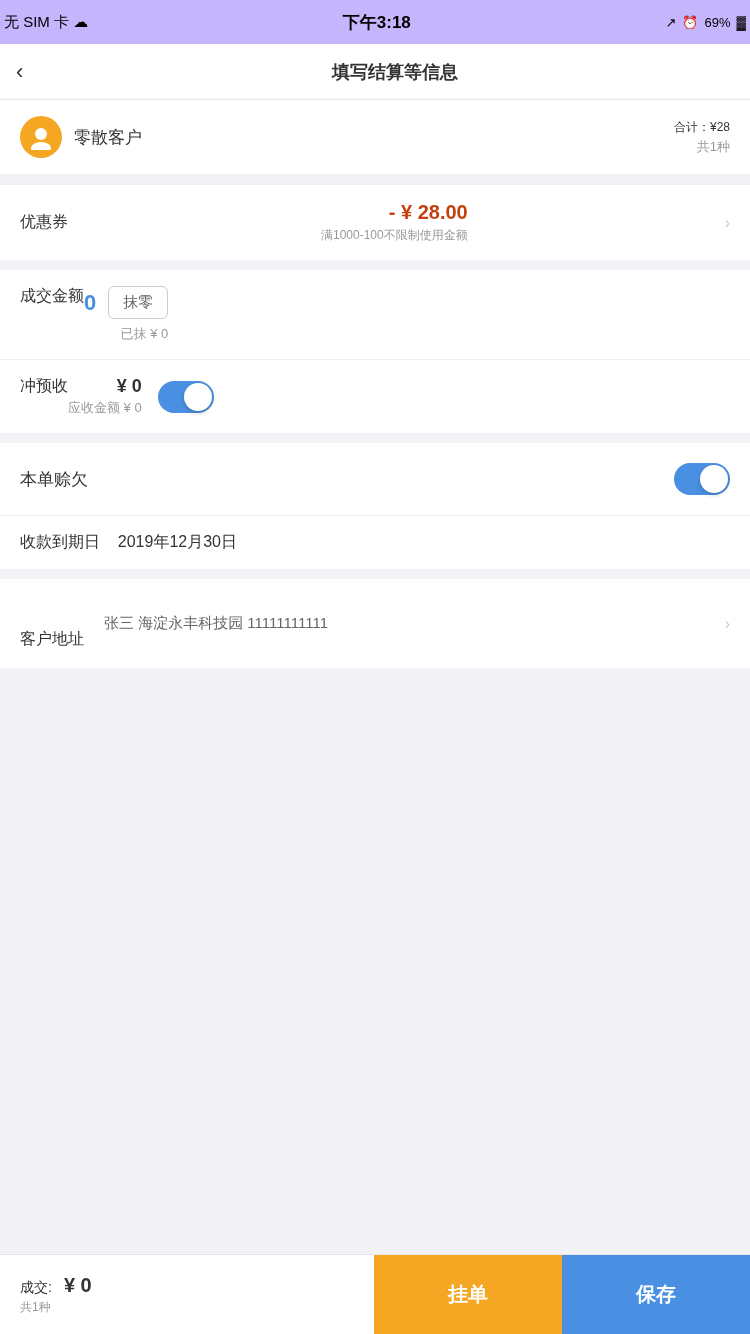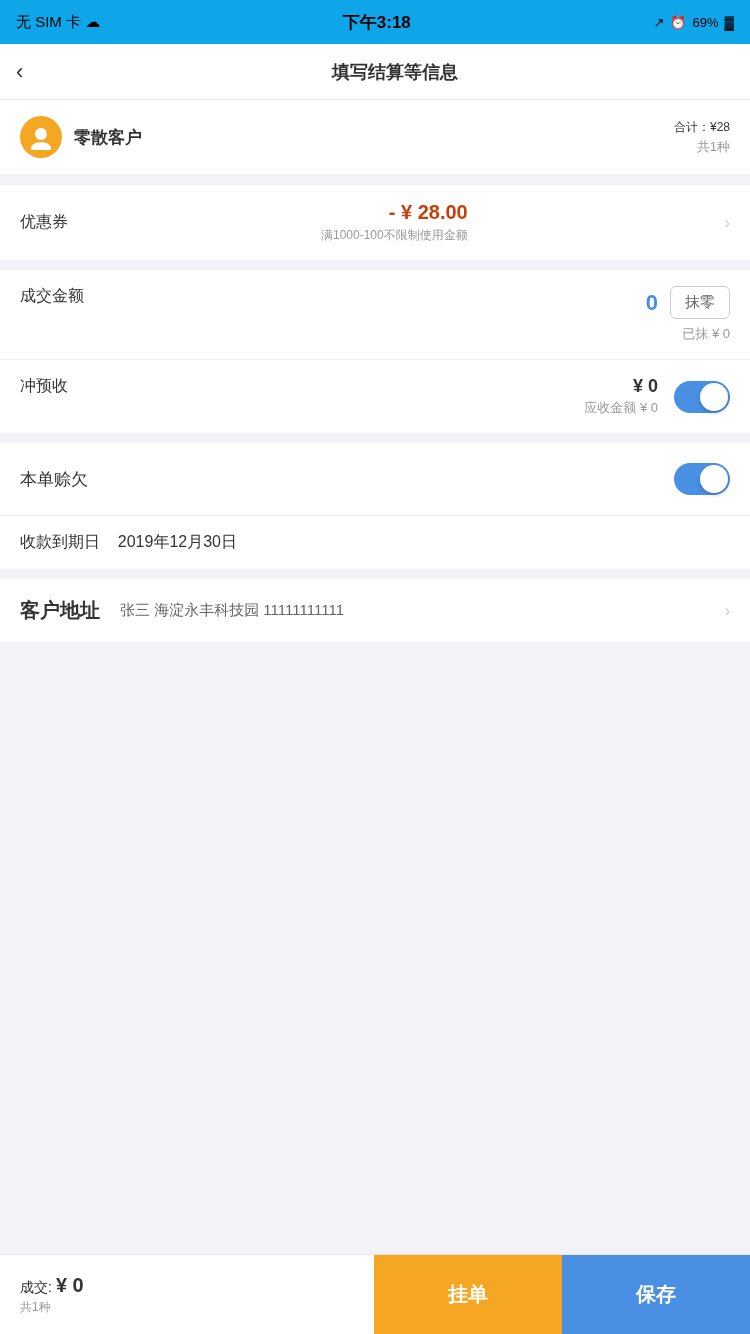--- a/index.html
+++ b/index.html
@@ -8,26 +8,26 @@
       font-family: -apple-system, "PingFang SC", "Helvetica Neue", Arial, sans-serif;
       background: #f2f2f7;
       width: 750px;
       min-height: 1334px;
       position: relative;
       overflow-x: hidden;
     }
 
     
     .status-bar {
-      background: #0ea5e9;
+      background: #c4b5fd;
       height: 44px;
       display: flex;
       align-items: center;
       justify-content: space-between;
-      padding: 0 16px;
+      padding: 0 4px;
       font-size: 15px;
       font-weight: 500;
     }
     .status-left { display: flex; align-items: center; gap: 6px; }
     .status-center { font-size: 17px; font-weight: 600; }
     .status-right { display: flex; align-items: center; gap: 6px; font-size: 13px; }
 
     
     .nav-bar {
       background: #fff;
@@ -81,41 +81,40 @@
       height: 42px;
       border-radius: 21px;
       background: #f5a623;
       display: flex;
       align-items: center;
       justify-content: center;
     }
     .customer-name {
       font-size: 17px;
       color: #333;
-      font-weight: 700;
+      font-weight: 400;
     }
     .customer-right {
       text-align: right;
     }
     .customer-total {
       font-size: 12px;
       color: #333;
       font-weight: 500;
     }
     .customer-count {
       font-size: 13px;
       color: #999;
       margin-top: 2px;
     }
 
     
     .row-item {
       display: flex;
       align-items: center;
-      justify-content: space-between;
       padding: 16px 20px;
       border-top: 1px solid #f0f0f0;
     }
     .row-label {
       font-size: 16px;
       color: #333;
       flex-shrink: 0;
     }
     .row-value-blue {
       font-size: 22px;
@@ -237,24 +236,25 @@
 
     
     .address-row {
       background: #fff;
       display: flex;
       align-items: center;
       padding: 18px 20px;
       gap: 20px;
     }
     .address-label {
-      font-size: 20px;
+      font-size: 16px;
       color: #333;
       flex-shrink: 0;
-      font-weight: 700;
+      font-weight: 400;
+      margin-top: 32px;
     }
     .address-value {
       font-size: 15px;
       color: #666;
       flex: 1;
     }
 
     
     .bottom-bar {
       position: fixed;
@@ -307,21 +307,21 @@
       font-size: 20px;
       font-weight: 600;
       color: #fff;
       cursor: pointer;
     }
 
     
     .deal-inline {
       display: flex;
       align-items: baseline;
-      gap: 4px;
+      gap: 12px;
     }
   </style>
 </head>
 <body>
 
 <div class="status-bar">
   <div class="status-left">
     <span>无 SIM 卡  ☁</span>
   </div>
   <div class="status-center">下午3:18</div>

